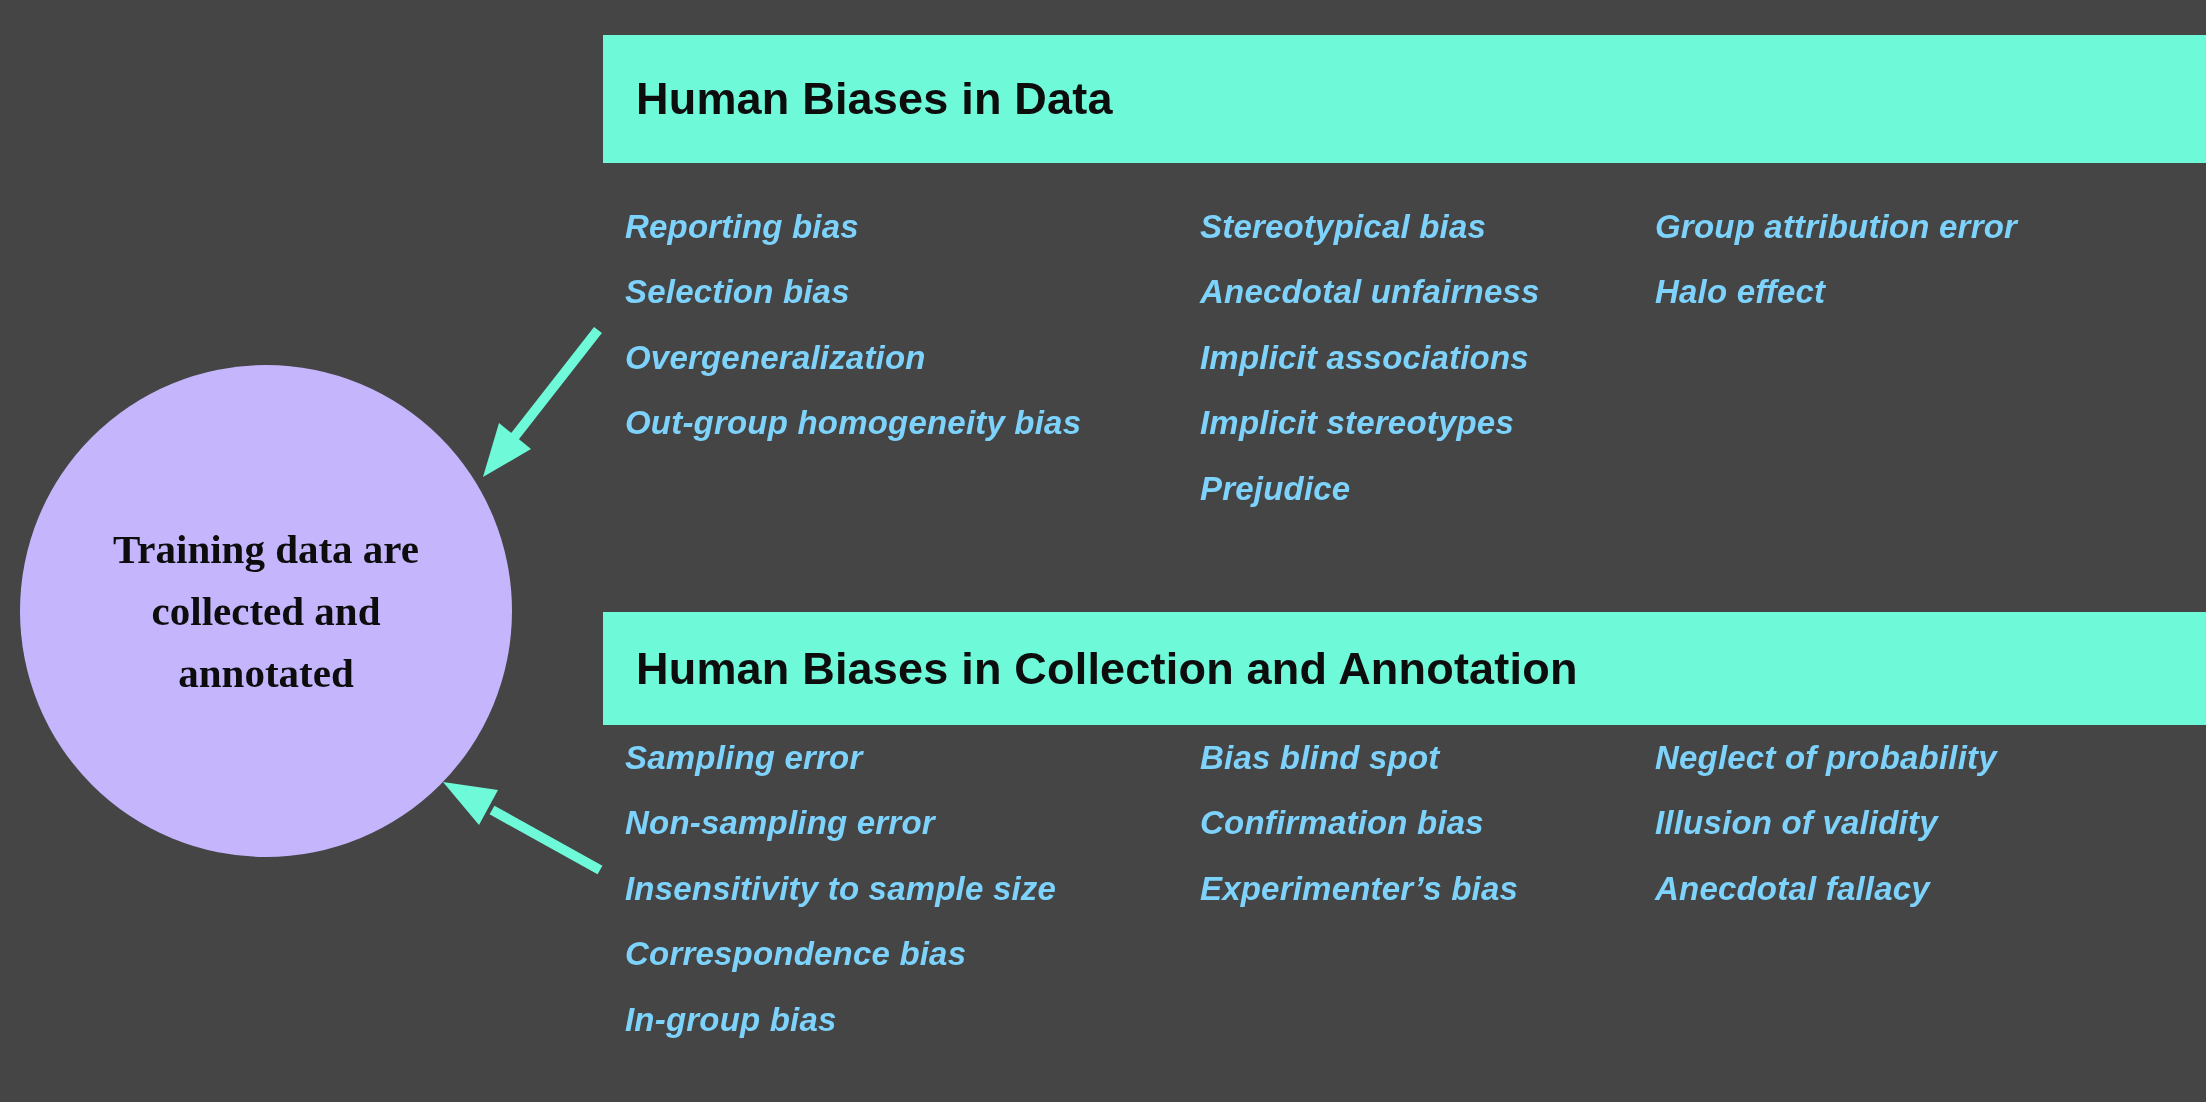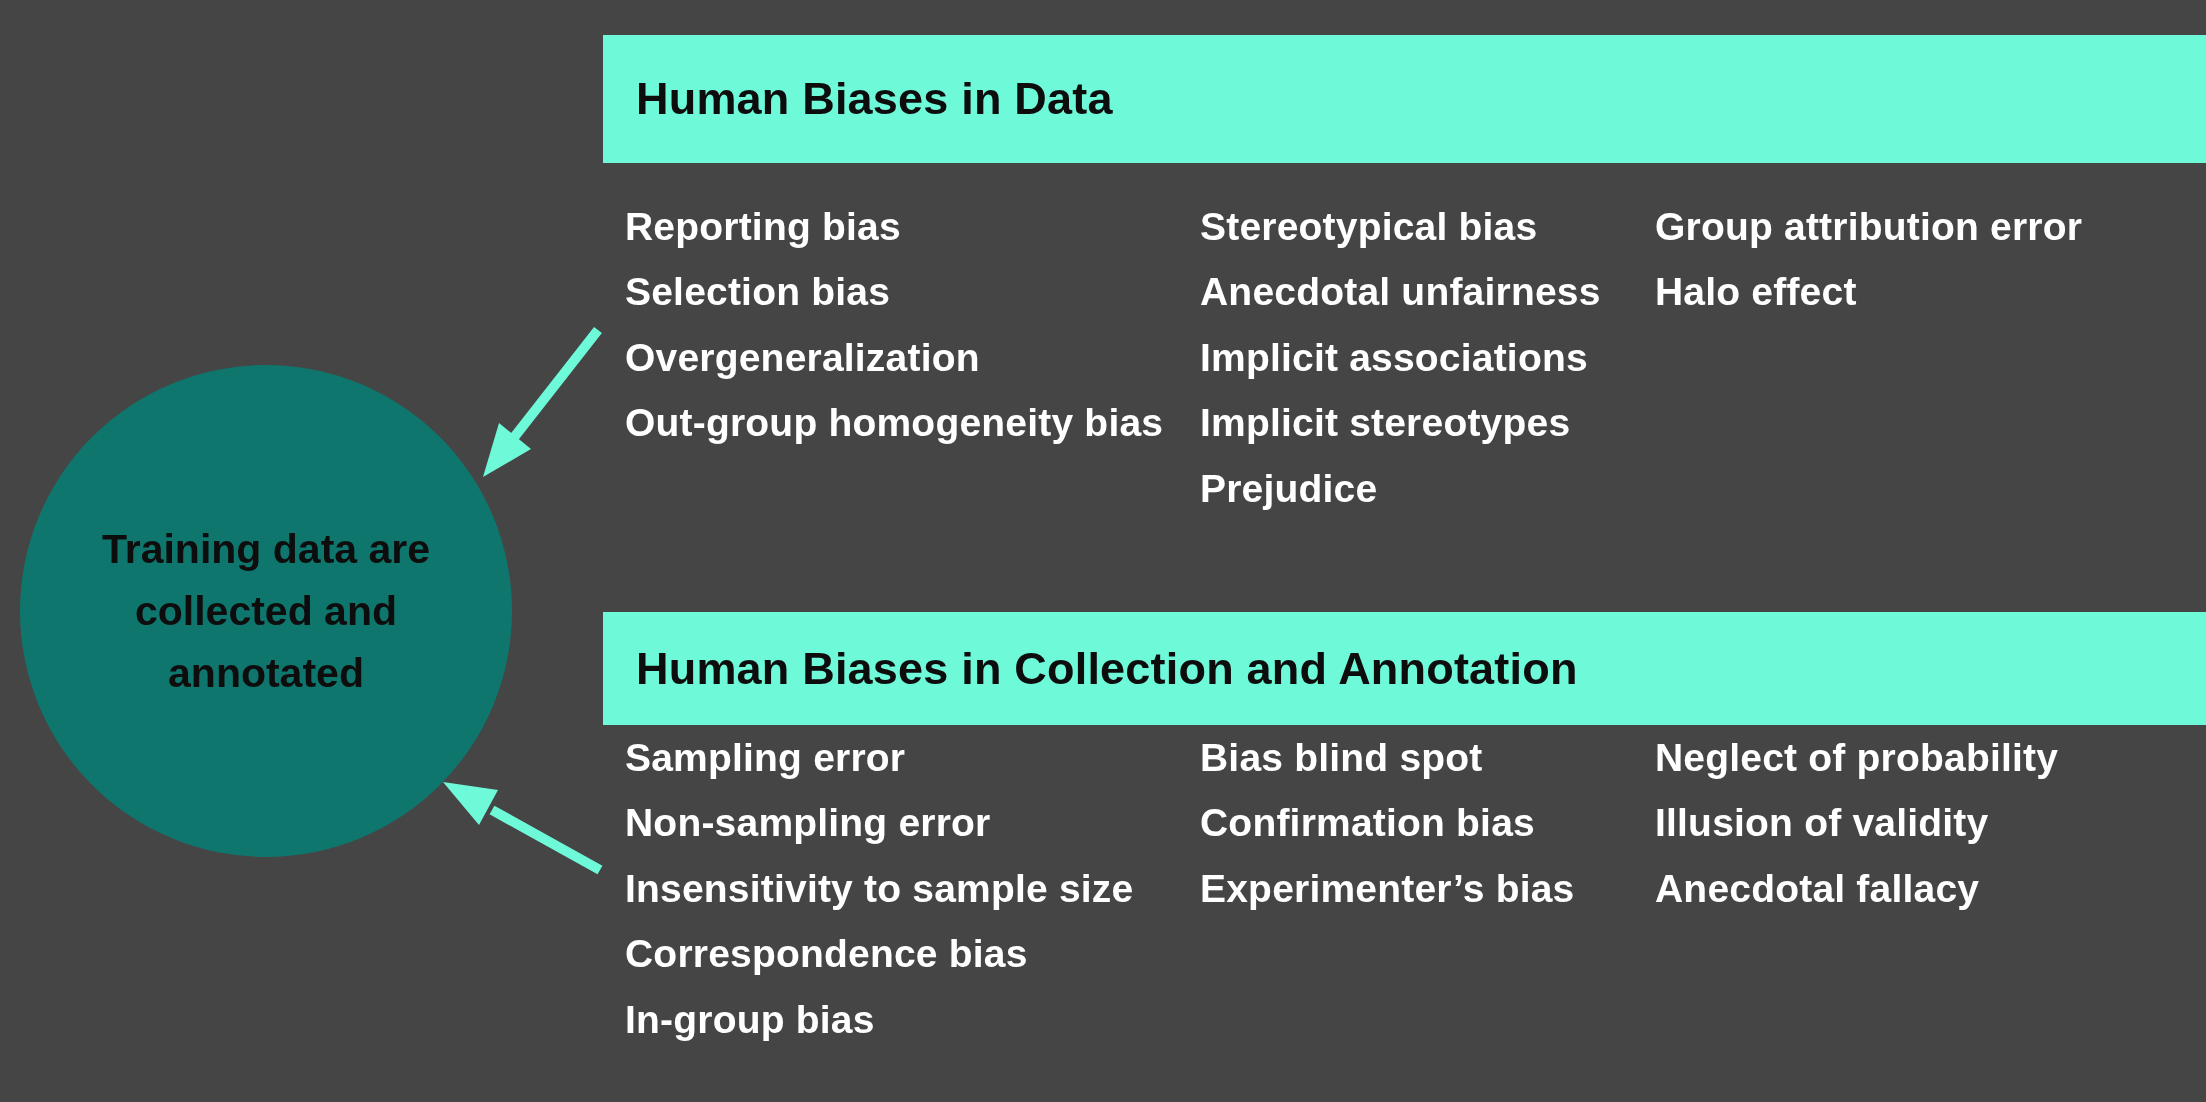--- a/index.html
+++ b/index.html
@@ -18,29 +18,31 @@
     color:#0d0d0d;font-weight:bold;font-size:45px;
     letter-spacing:0.2px;
     padding-left:33px;
   }
   .bar1{top:35px;height:128px;}
   .bar2{top:612px;height:113px;}
   .circle{
     position:absolute;
     left:20px;top:365px;width:492px;height:492px;
     border-radius:50%;
-    background:#0f766e;
+    background:#c4b5fd;
     display:flex;align-items:center;justify-content:center;
     color:#0d0d0d;font-weight:bold;font-size:41px;line-height:62px;
     text-align:center;
+    font-family:Liberation Serif, serif;
   }
   .col{
     position:absolute;
-    color:#ffffff;font-weight:bold;font-size:39px;
+    color:#7dd3fc;font-weight:bold;font-size:33px;
     letter-spacing:0.2px;
+    font-style:italic;
   }
   .col .item{
     height:65.5px;
     display:flex;align-items:center;
     white-space:nowrap;
   }
   .s-top{top:194px;}
   .s-bottom{top:725px;text-align:right;}
   .c1{left:625px;}
   .c2{left:1200px;}

